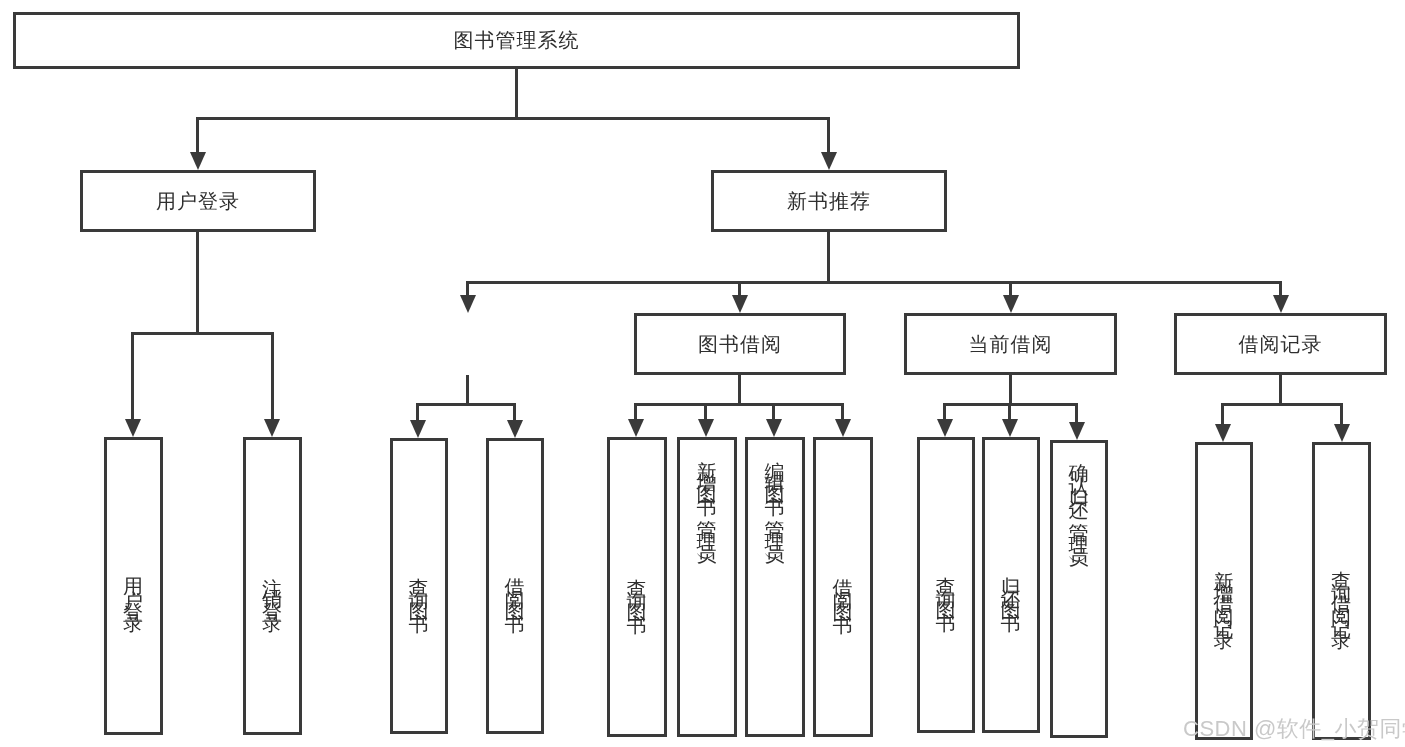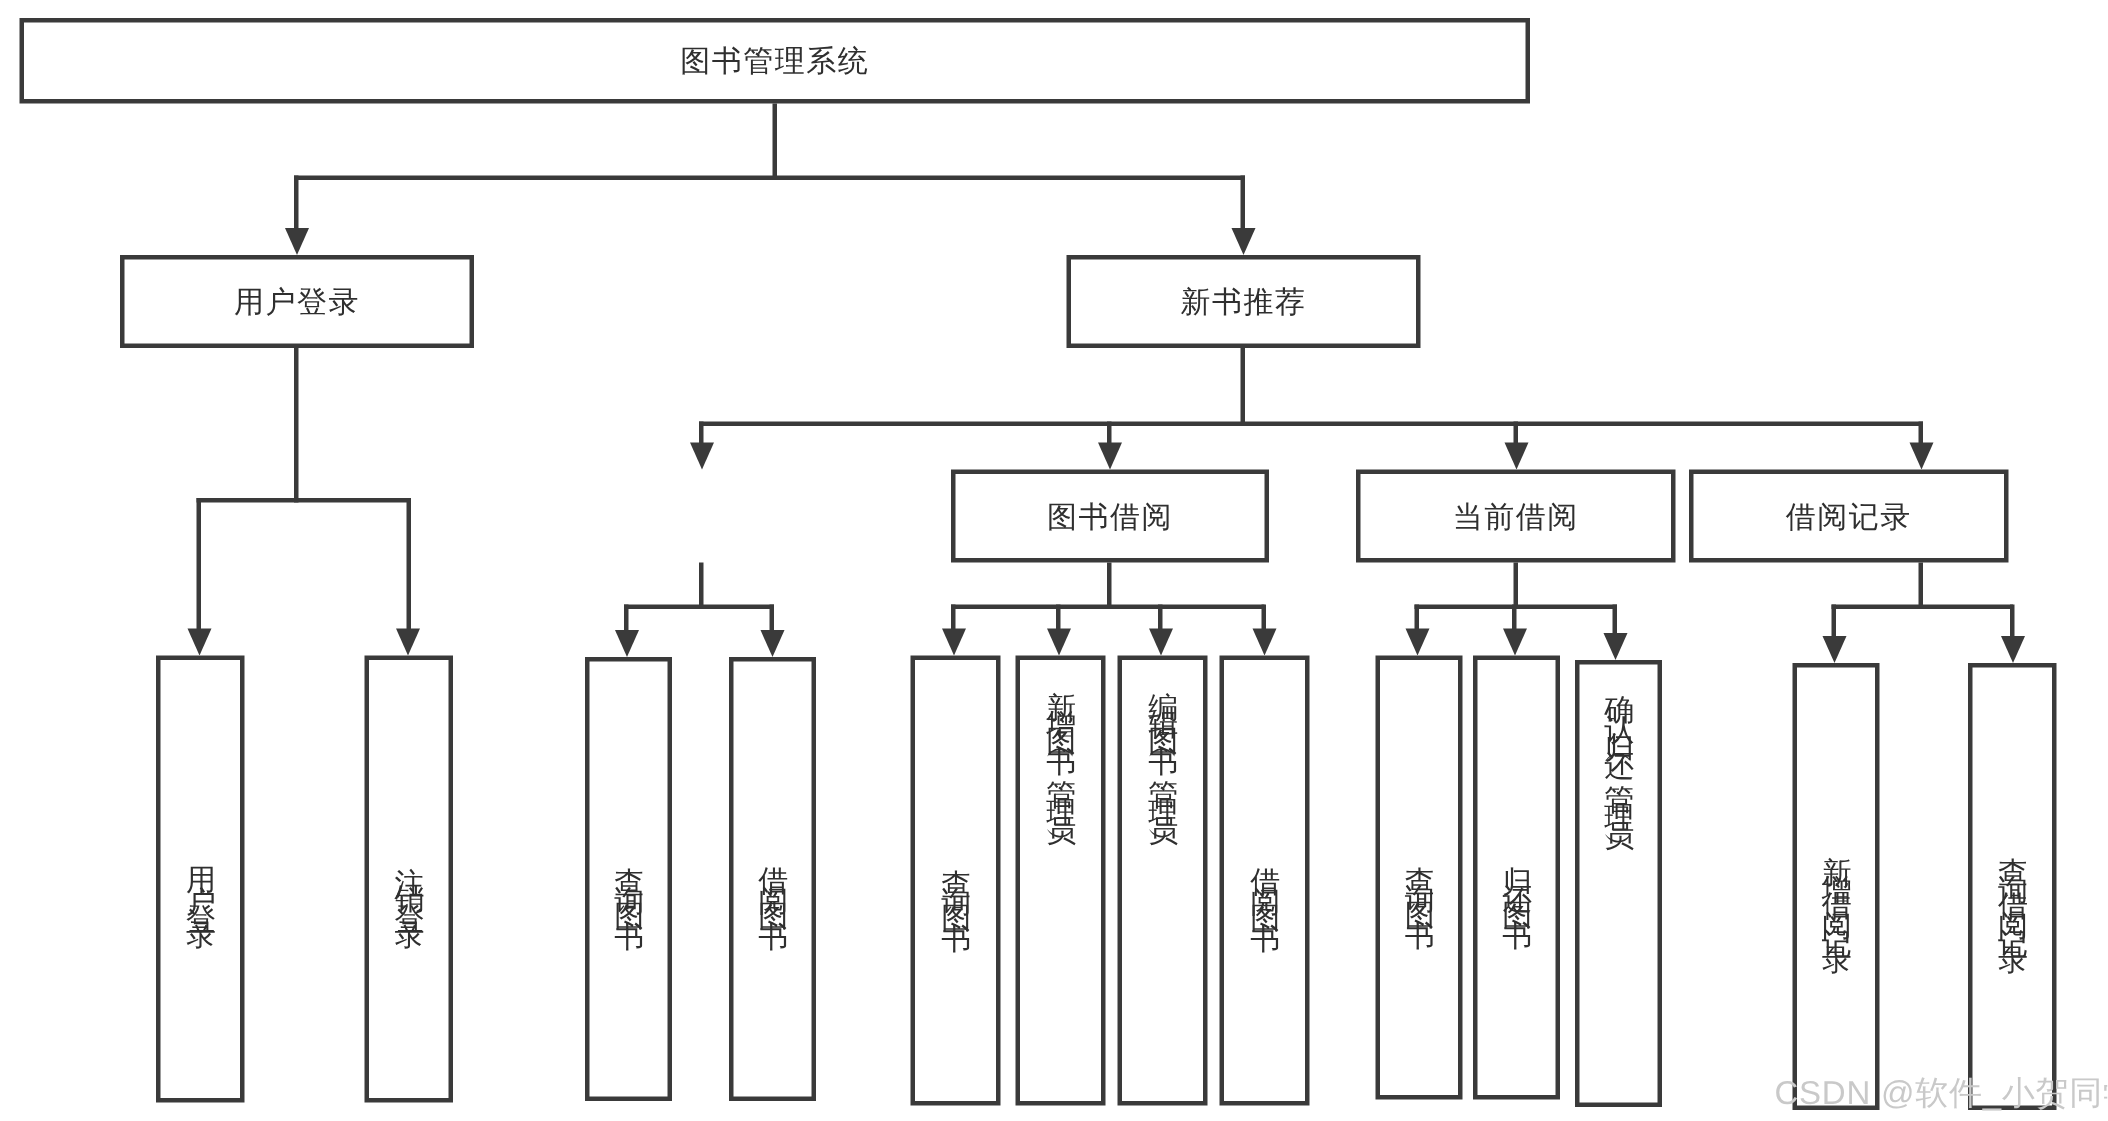--- a/index.html
+++ b/index.html
@@ -92,21 +92,21 @@
   <div class="head" style="left:1003px;top:295px;"></div>
   <div class="stem" style="left:1279px;top:281px;height:17px;"></div>
   <div class="head" style="left:1273px;top:295px;"></div>
 
   <div class="hbox" style="left:634px;top:313px;width:212px;height:62px;">
     <span>图书借阅</span>
   </div>
   <div class="hbox" style="left:904px;top:313px;width:213px;height:62px;">
     <span>当前借阅</span>
   </div>
-  <div class="hbox" style="left:1126px;top:313px;width:213px;height:62px;">
+  <div class="hbox" style="left:1174px;top:313px;width:213px;height:62px;">
     <span>借阅记录</span>
   </div>
 
   <div class="stem" style="left:466px;top:375px;height:31px;"></div>
   <div class="rail" style="left:416px;top:403px;width:100px;"></div>
   <div class="stem" style="left:416px;top:403px;height:20px;"></div>
   <div class="head" style="left:410px;top:420px;"></div>
   <div class="stem" style="left:513px;top:403px;height:20px;"></div>
   <div class="head" style="left:507px;top:420px;"></div>
 

